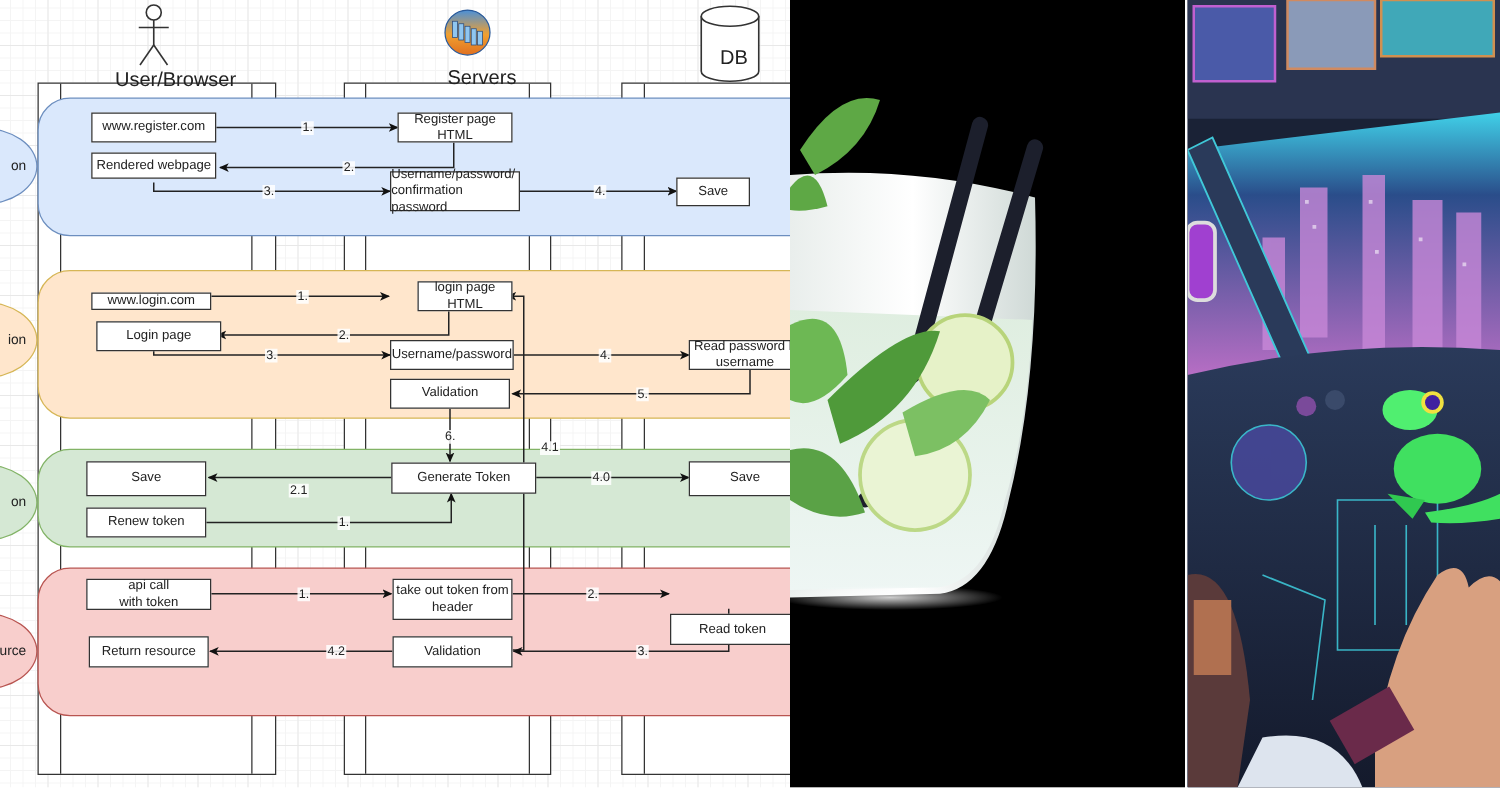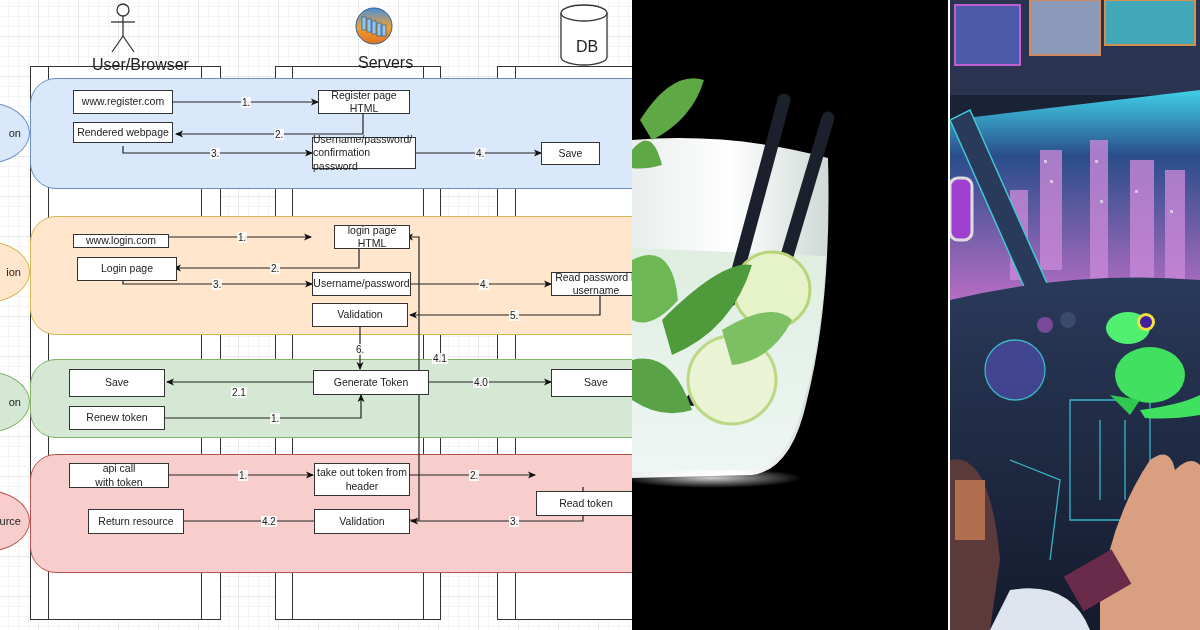--- a/index.html
+++ b/index.html
@@ -143,21 +143,21 @@
   <div class="box" style="left:551px;top:272px;width:90px;height:24px;">Read password b
 username</div>
 
   <div class="box" style="left:69px;top:369px;width:96px;height:28px;">Save</div>
   <div class="box" style="left:69px;top:406px;width:96px;height:24px;">Renew token</div>
   <div class="box" style="left:313px;top:370px;width:116px;height:25px;">Generate Token</div>
   <div class="box" style="left:551px;top:369px;width:90px;height:28px;">Save</div>
 
   <div class="box" style="left:69px;top:463px;width:100px;height:25px;">api call
 with token</div>
-  <div class="box" style="left:71px;top:509px;width:96px;height:25px;margin-left:17px;">Return resource</div>
+  <div class="box" style="left:71px;top:509px;width:96px;height:25px;">Return resource</div>
   <div class="box" style="left:314px;top:463px;width:96px;height:33px;">take out token from
 header</div>
   <div class="box" style="left:314px;top:509px;width:96px;height:25px;">Validation</div>
   <div class="box" style="left:536px;top:463px;width:100px;height:25px;margin-top:28px;">Read token</div>
 
   <span class="lbl" style="left:241px;top:97px;">1.</span>
   <span class="lbl" style="left:274px;top:129px;">2.</span>
   <span class="lbl" style="left:210px;top:148px;">3.</span>
   <span class="lbl" style="left:475px;top:148px;">4.</span>
 

